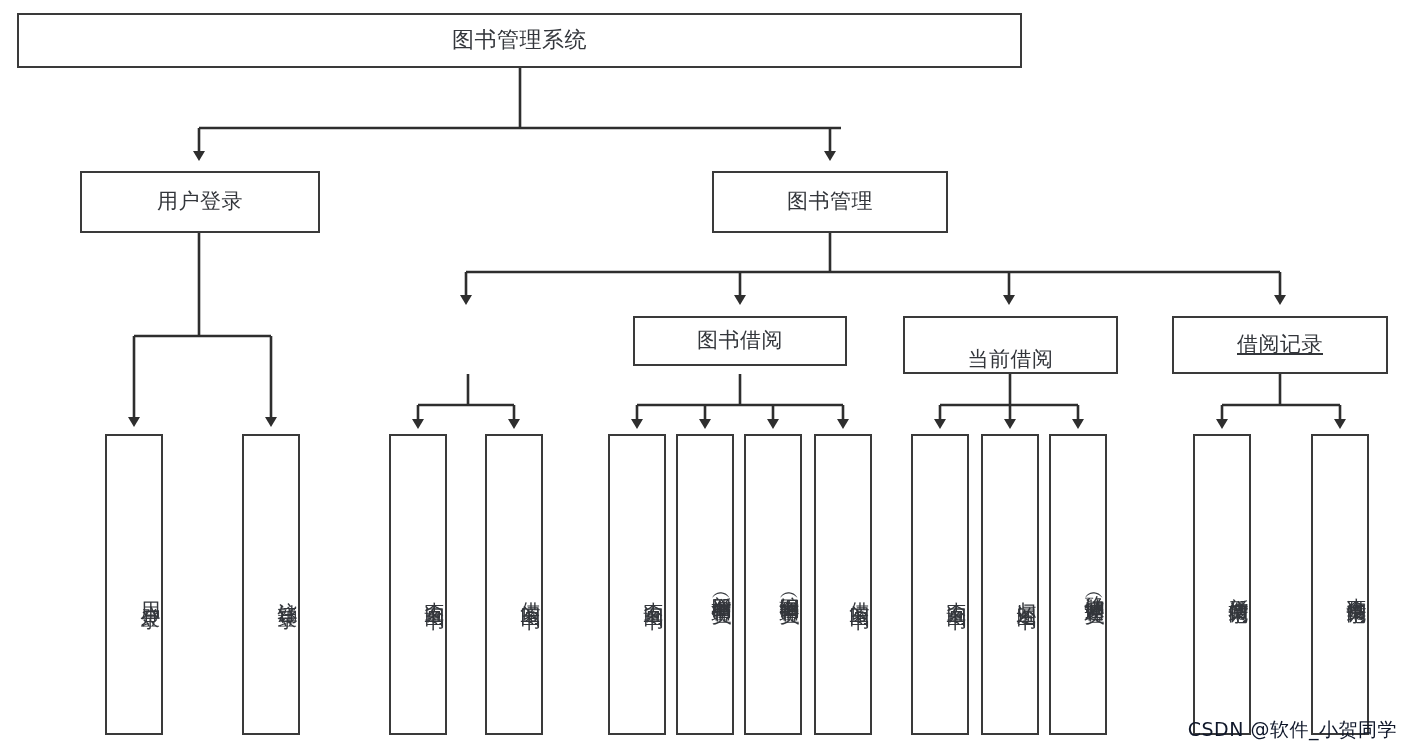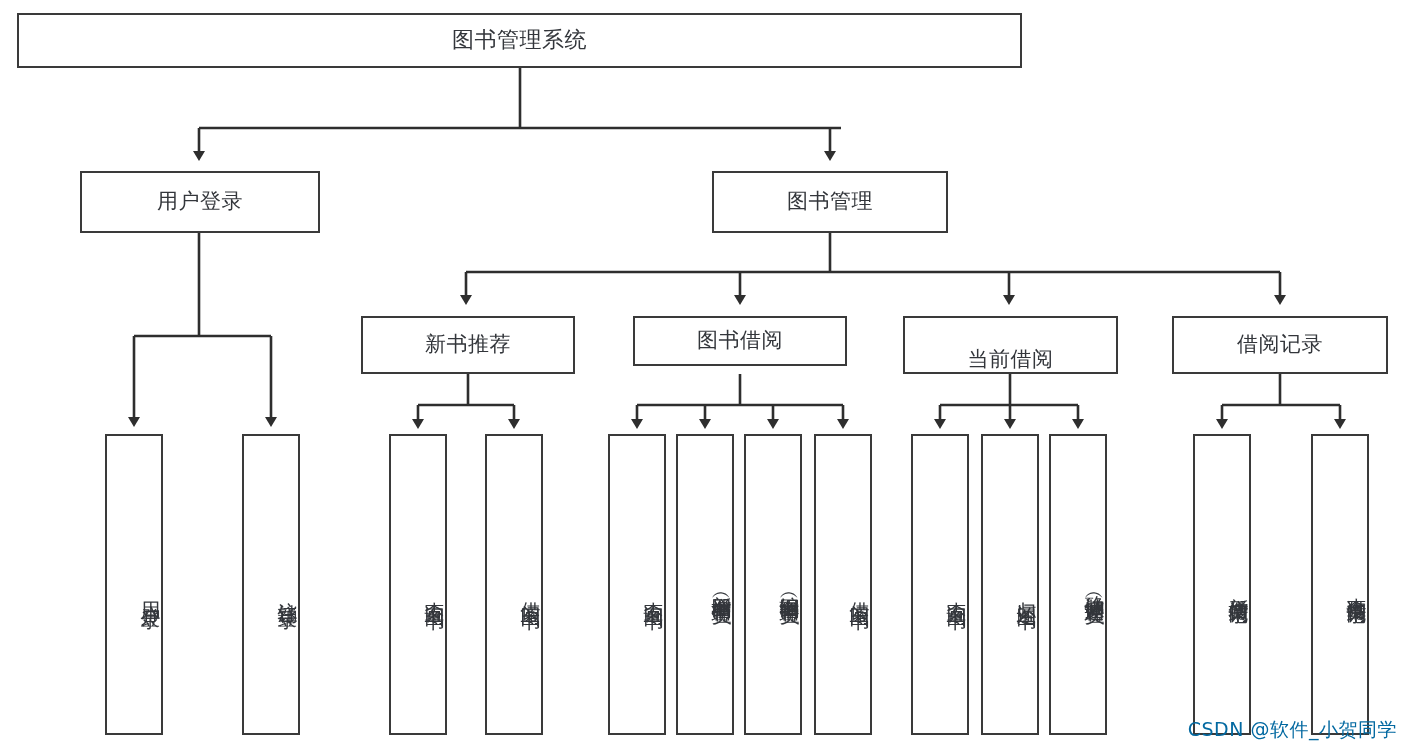--- a/index.html
+++ b/index.html
@@ -55,21 +55,21 @@
     top: 0;
     width: 1405px;
     height: 747px;
     pointer-events: none;
   }
   .watermark {
     position: absolute;
     right: 8px;
     bottom: 4px;
     font-size: 19px;
-    color: #0369a1;
+    color: #0f172a;
     white-space: nowrap;
     letter-spacing: 0.5px;
     margin-top: 24px;
   }
 </style>
 </head>
 <body>
 
 <div id="canvas">
 
@@ -127,30 +127,27 @@
     <span>图书管理系统</span>
   </div>
 
   <div class="node horiz" style="left:80px; top:171px; width:240px; height:62px;">
     <span>用户登录</span>
   </div>
   <div class="node horiz" style="left:712px; top:171px; width:236px; height:62px;text-align:center;">
     <span>图书管理</span>
   </div>
 
-  <div class="node horiz" style="left:361px; top:316px; width:214px; height:58px;">
-    <span>新书推荐</span>
-  </div>
   <div class="node horiz" style="left:633px; top:316px; width:214px; height:50px;">
     <span>图书借阅</span>
   </div>
   <div class="node horiz" style="left:903px; top:316px; width:215px; height:58px;align-items:flex-end;">
     <span>当前借阅</span>
   </div>
-  <div class="node horiz" style="left:1172px; top:316px; width:216px; height:58px;">
+  <div class="node horiz" style="left:1172px; top:316px; width:216px; height:58px;text-decoration:underline;">
     <span>借阅记录</span>
   </div>
 
   <div class="node leaf" style="left:105px; top:434px; width:58px; height:301px;">
     <span>用户登录</span>
   </div>
   <div class="node leaf" style="left:242px; top:434px; width:58px; height:301px;">
     <span>注销登录</span>
   </div>
 

